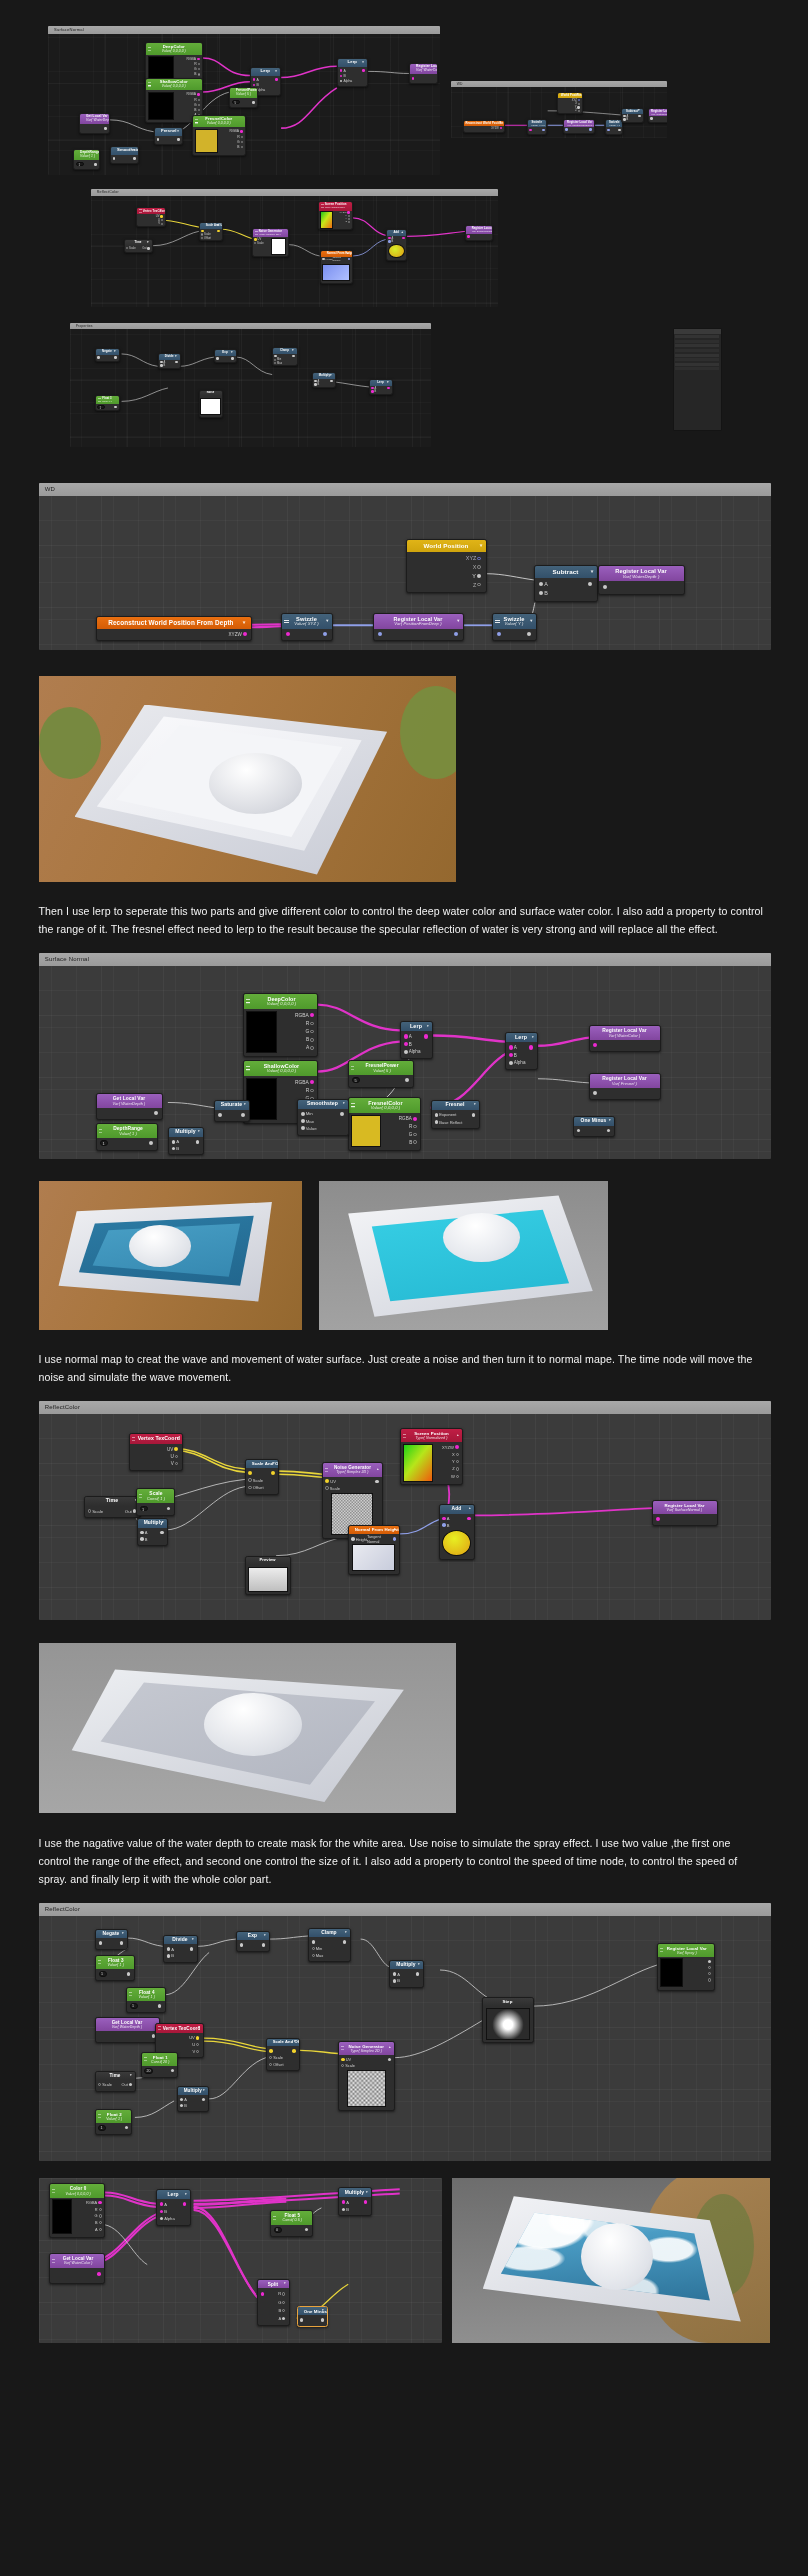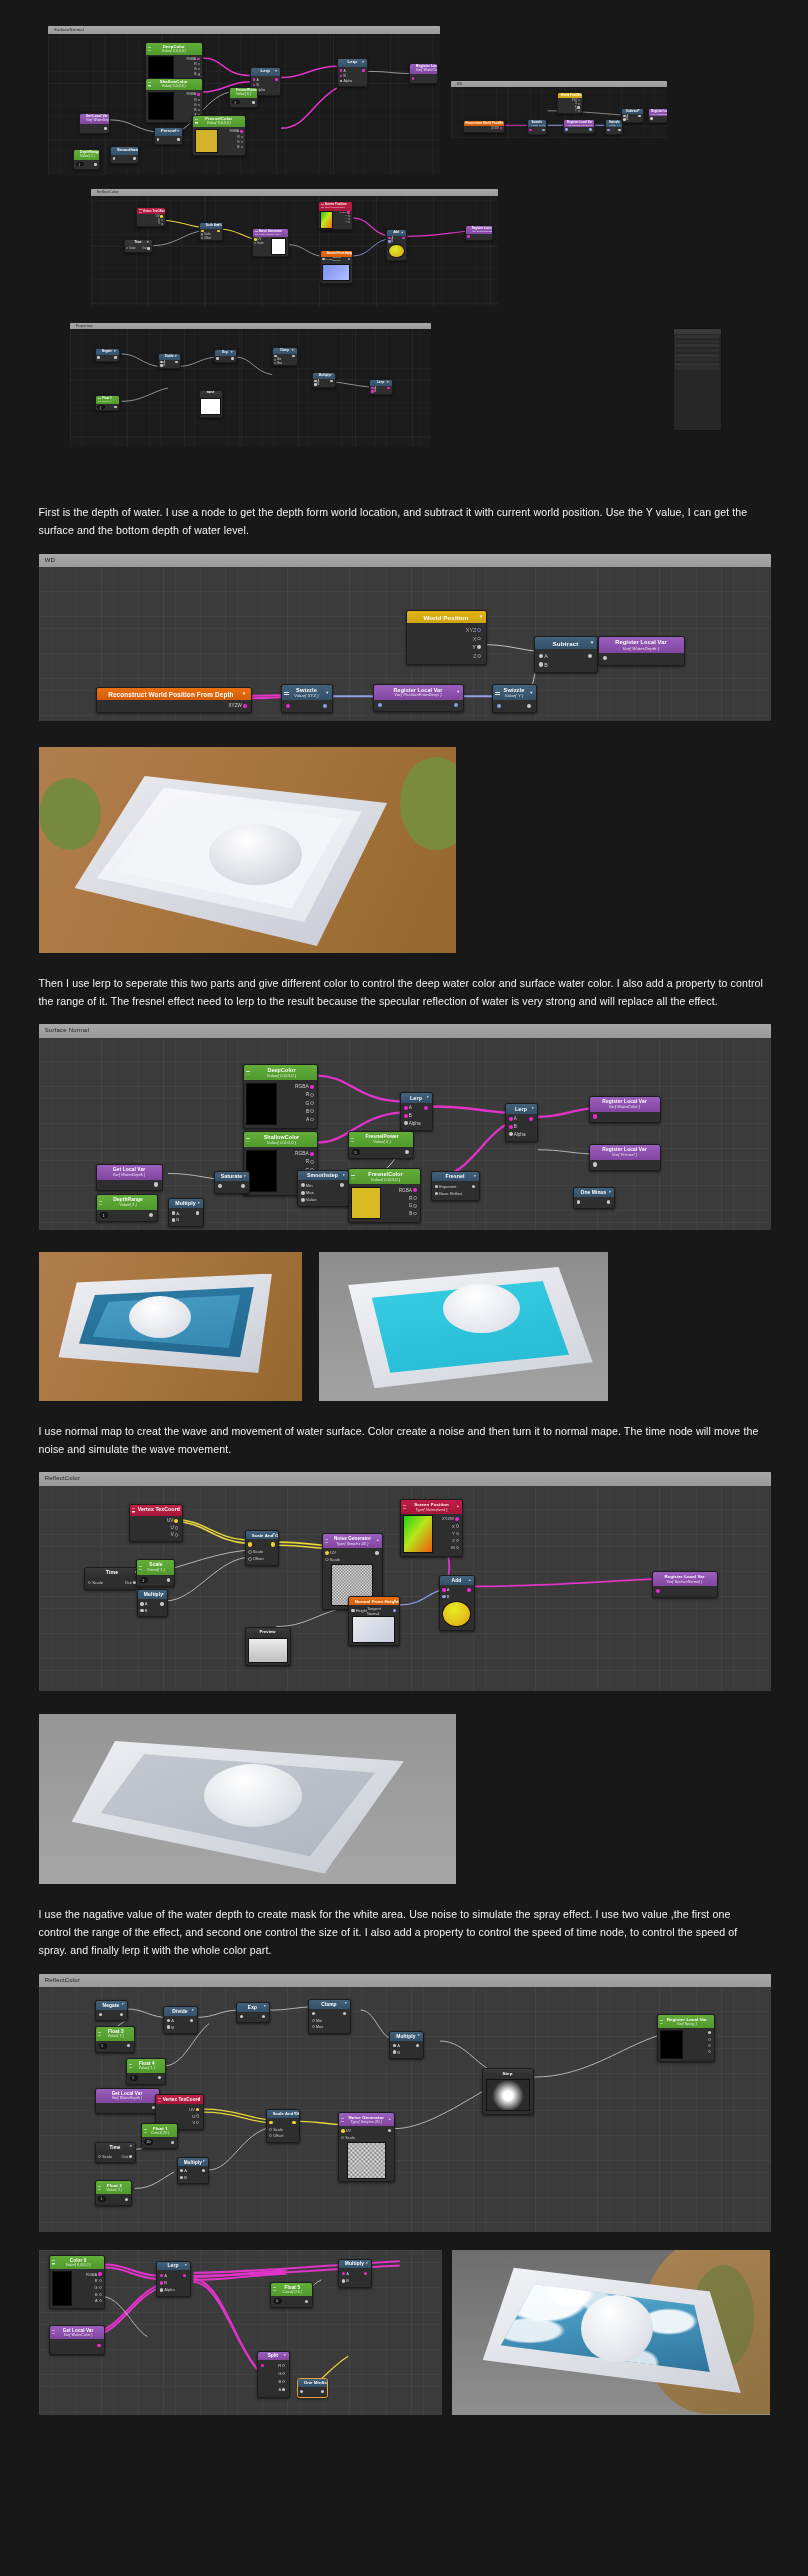--- a/index.html
+++ b/index.html
@@ -749,21 +749,20 @@
         <div style="height:3.1px;background:#2e2e2e;margin-bottom:1.5px;"></div>
         <div style="height:3.1px;background:#333;margin-bottom:1.5px;"></div>
         <div style="height:3.1px;background:#2e2e2e;margin-bottom:1.5px;"></div>
         <div style="height:3.1px;background:#333;margin-bottom:1.5px;"></div>
         <div style="height:3.1px;background:#2e2e2e;margin-bottom:1.5px;"></div>
       </div>
     </div>
 
   </div>
 
-  <p class="para">First is the depth of water. I use a node to get the depth form world location, and subtract it with current world position. Use the Y value, I can get the surface and the bottom depth of water level.</p>
 
   <div class="graph" style="width:732px;height:167px;">
     <div class="graph-title">WD</div>
     <div class="graph-inner">
       <svg class="wire" viewBox="0 0 1420 325" preserveAspectRatio="none">
         <path d="M412 275 C 430 275, 440 275, 470 274" stroke="#e033c8" stroke-width="4" fill="none"></path>
         <path d="M412 280 C 430 280, 440 279, 470 278" stroke="#e033c8" stroke-width="4" fill="none"></path>
         <path d="M570 276 C 600 276, 620 276, 648 276" stroke="#8f9fe8" stroke-width="3.5" fill="none"></path>
         <path d="M824 276 C 845 276, 860 276, 880 276" stroke="#8f9fe8" stroke-width="3.5" fill="none"></path>
         <path d="M940 280 C 952 280, 958 252, 962 232" stroke="#cfcfcf" stroke-width="1.8" fill="none"></path>
@@ -1210,21 +1209,21 @@
     <div class="render" style="width:289px;height:149px;">
       <div class="sky"></div>
       <div style="position:absolute;left:13.4px;top:12.4px;width:263px;height:129px;">
         <div style="position:absolute;inset:0;background:linear-gradient(160deg,#f6f7f9,#cdd0d9);clip-path:polygon(6% 16%, 86% 2%, 99% 76%, 16% 96%);"></div>
         <div style="position:absolute;inset:0;background:linear-gradient(170deg,#3ad3e8,#22b4cf);clip-path:polygon(15% 26%, 80% 13%, 90% 70%, 22% 84%);"></div>
       </div>
       <div class="sphere" style="left:124px;top:32px;width:77px;height:49px;background:radial-gradient(ellipse at 42% 26%,#ffffff,#e3e6ec 70%,#ccd0d8);"></div>
     </div>
   </div>
 
-  <p class="para">I use normal map to creat the wave and movement of water surface. Color create a noise and then turn it to normal mape. The time node will move the noise and simulate the wave movement.</p>
+  <p class="para">I use normal map to creat the wave and movement of water surface. Just create a noise and then turn it to normal mape. The time node will move the noise and simulate the wave movement.</p>
 
   <div class="graph" style="width:732px;height:219px;">
     <div class="graph-title">ReflectColor</div>
     <div class="graph-inner">
       <svg class="wire" viewBox="0 0 1420 425" preserveAspectRatio="none">
         <path d="M262 92 C 320 92, 340 128, 400 132" stroke="#e8d53a" stroke-width="3" fill="none"></path>
         <path d="M262 96 C 320 96, 340 134, 400 138" stroke="#e8d53a" stroke-width="3" fill="none"></path>
         <path d="M198 196 C 260 196, 320 160, 400 152" stroke="#cfcfcf" stroke-width="1.6" fill="none"></path>
         <path d="M150 198 C 180 198, 190 236, 200 244" stroke="#cfcfcf" stroke-width="1.6" fill="none"></path>
         <path d="M246 250 C 300 250, 340 176, 400 166" stroke="#cfcfcf" stroke-width="1.6" fill="none"></path>

